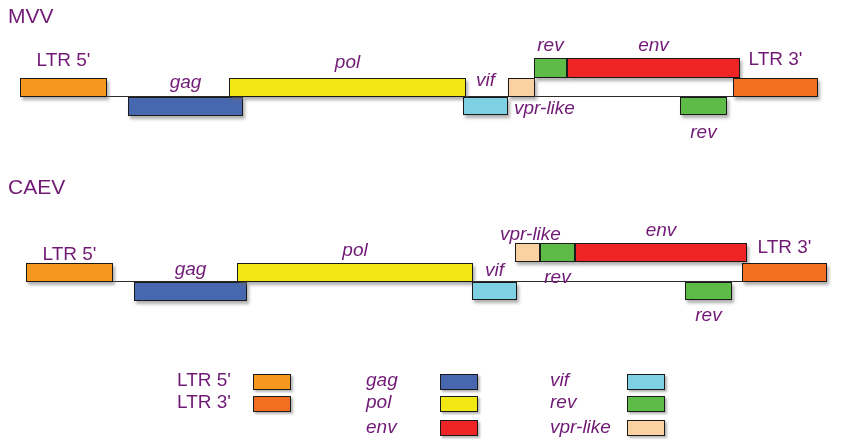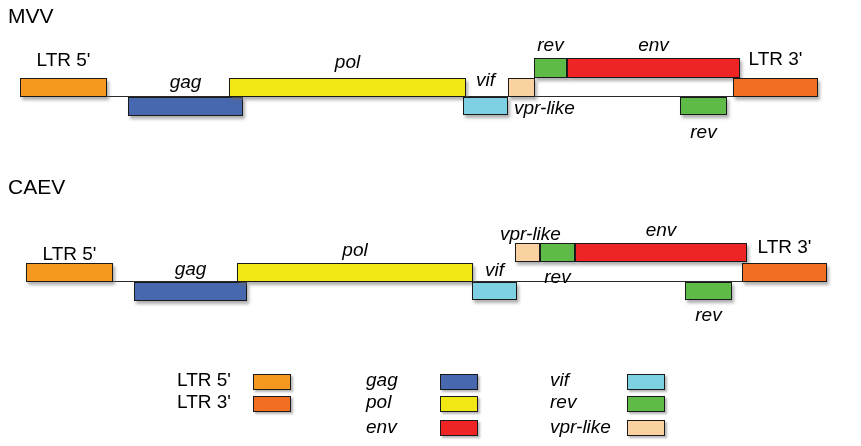--- a/index.html
+++ b/index.html
@@ -1,18 +1,18 @@
 <!DOCTYPE html>
 <html><head>
 <meta charset="utf-8">
 <style>
   html,body{margin:0;padding:0;background:#fff;}
   .figure{
     position:relative;width:861px;height:446px;background:#fff;
-    font-family:"Liberation Sans", sans-serif;color:#000000;overflow:hidden;
+    font-family:"Liberation Sans", sans-serif;color:#701a75;overflow:hidden;
   }
   .row-title{position:absolute;font-size:21px;line-height:1;}
   .baseline{position:absolute;height:1px;background:#2b2b2b;}
   .seg{
     position:absolute;border:1px solid #1a1a1a;box-sizing:border-box;
     box-shadow:2px 3px 3px rgba(110,110,110,0.55);
   }
   .lbl{
     position:absolute;font-size:19px;line-height:1;white-space:nowrap;
   }

